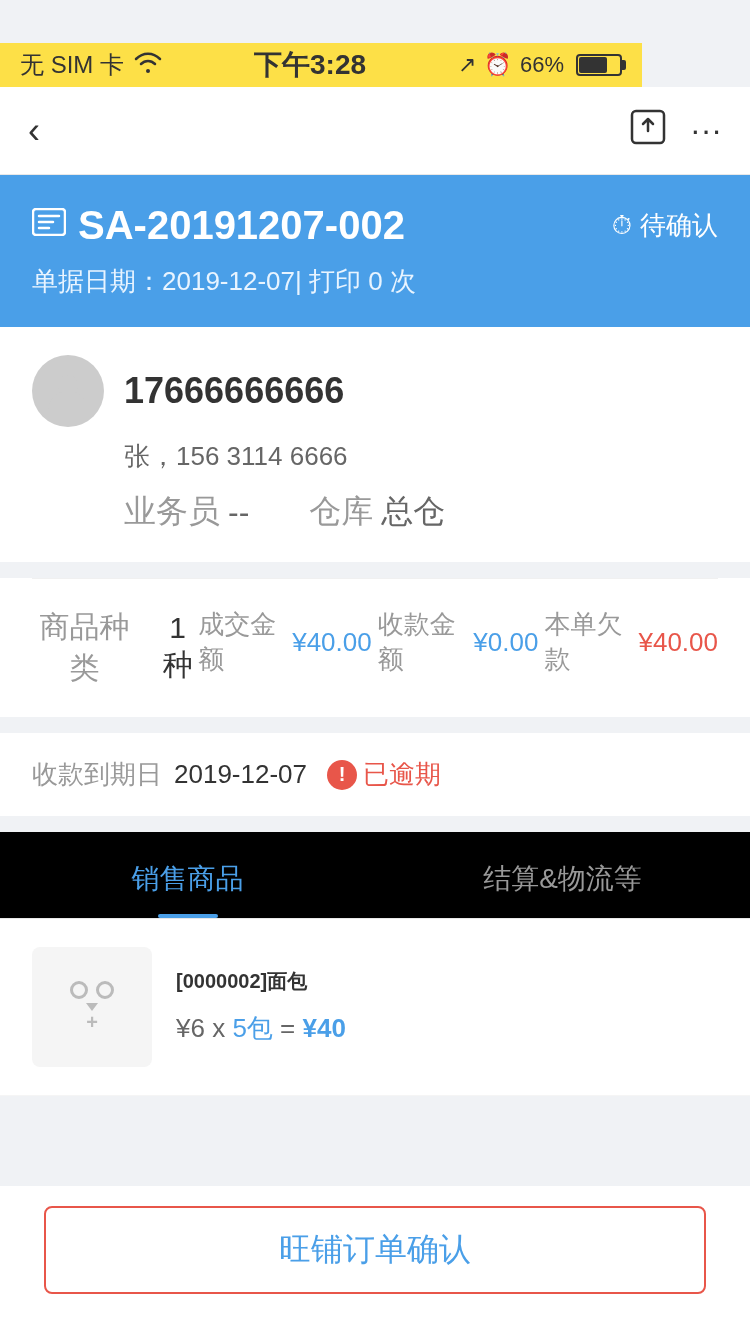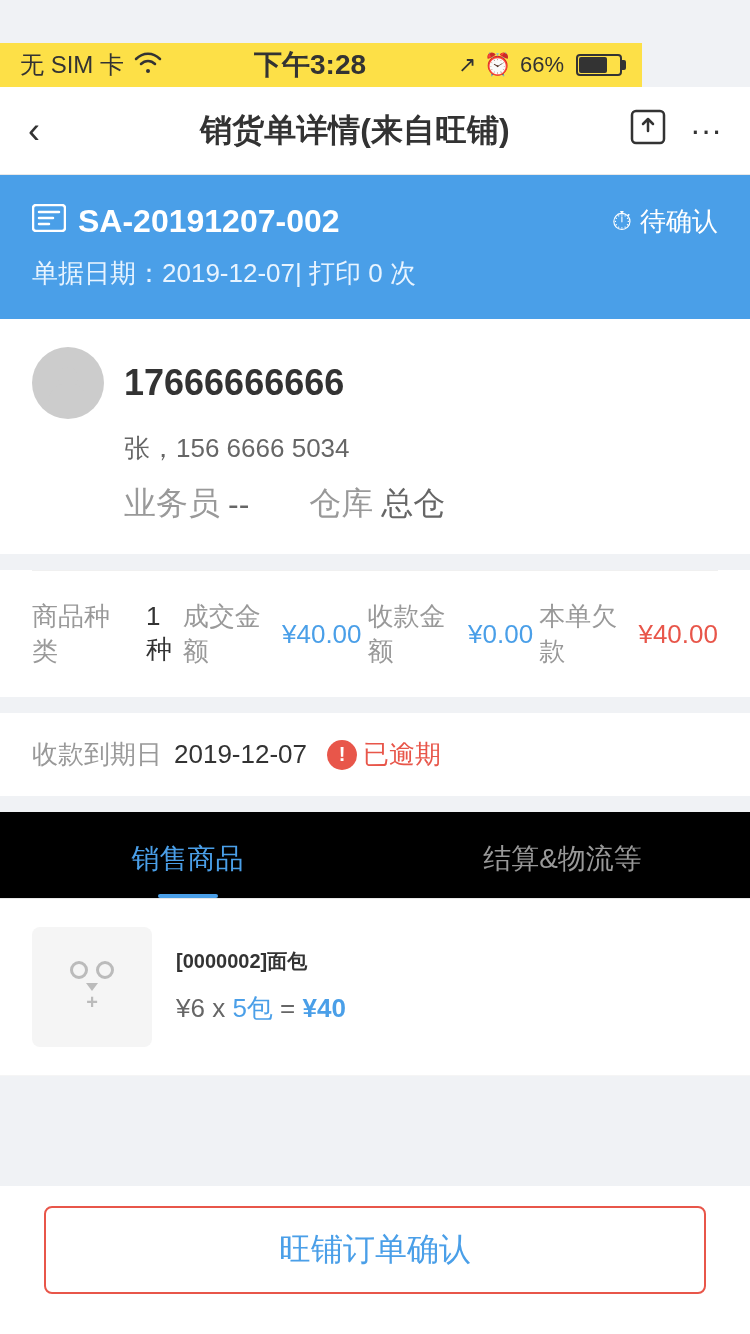--- a/index.html
+++ b/index.html
@@ -102,21 +102,21 @@
       padding: 28px 32px;
       margin-bottom: 0;
     }
     .order-header-top {
       display: flex;
       align-items: center;
       justify-content: space-between;
       margin-bottom: 16px;
     }
     .order-id {
-      font-size: 32px;
+      font-size: 40px;
       font-weight: 700;
       color: #fff;
       display: flex;
       align-items: center;
       gap: 12px;
     }
     .order-id-icon {
       font-size: 30px;
     }
     .order-status {
@@ -194,22 +194,23 @@
     }
     .summary-row {
       display: flex;
       align-items: flex-start;
       justify-content: space-between;
     }
     .summary-left {
       display: flex;
       align-items: center;
       gap: 20px;
-      font-size: 26px;
+      font-size: 30px;
       color: #666;
+      text-align: center;
     }
     .summary-label { color: #999; }
     .summary-value { color: #333; font-weight: 500; }
     .summary-right {
       display: flex;
       align-items: flex-end;
       gap: 6px;
     }
     .summary-amount-row {
       display: flex;
@@ -413,21 +414,20 @@
     <span>⏰</span>
     <span>66%</span>
     <div class="battery-icon">
       <div class="battery-fill"></div>
     </div>
   </div>
 </div>
 
 <div class="nav-bar">
   <div class="nav-back">‹</div>
-  <div class="nav-title">销货单详情(来自旺铺)</div>
   <div class="nav-actions">
     <span class="nav-icon">
       <svg width="36" height="36" viewBox="0 0 36 36" fill="none">
         <rect x="2" y="2" width="32" height="32" rx="4" stroke="#333" stroke-width="2.5" fill="none"></rect>
         <path d="M18 10v12M13 15l5-5 5 5" stroke="#333" stroke-width="2.5" stroke-linecap="round" stroke-linejoin="round"></path>
       </svg>
     </span>
     <span class="nav-icon">···</span>
   </div>
 </div>
@@ -456,21 +456,21 @@
 <div class="customer-section">
   <div class="customer-row">
     <div class="avatar">
       <svg width="48" height="48" viewBox="0 0 48 48" fill="none">
         <circle cx="24" cy="18" r="10" fill="#ccc"></circle>
         <path d="M4 44c0-11 8.9-20 20-20s20 9 20 20" fill="#ccc"></path>
       </svg>
     </div>
     <div class="customer-name">17666666666</div>
   </div>
-  <div class="customer-details">张，156 6666 5034</div>
+  <div class="customer-details">张，156 3114 6666</div>
   <div class="customer-meta">
     <div class="meta-item">
       <span class="meta-label">业务员</span>
       <span>--</span>
     </div>
     <div class="meta-item">
       <span class="meta-label">仓库</span>
       <span>总仓</span>
     </div>
   </div>

